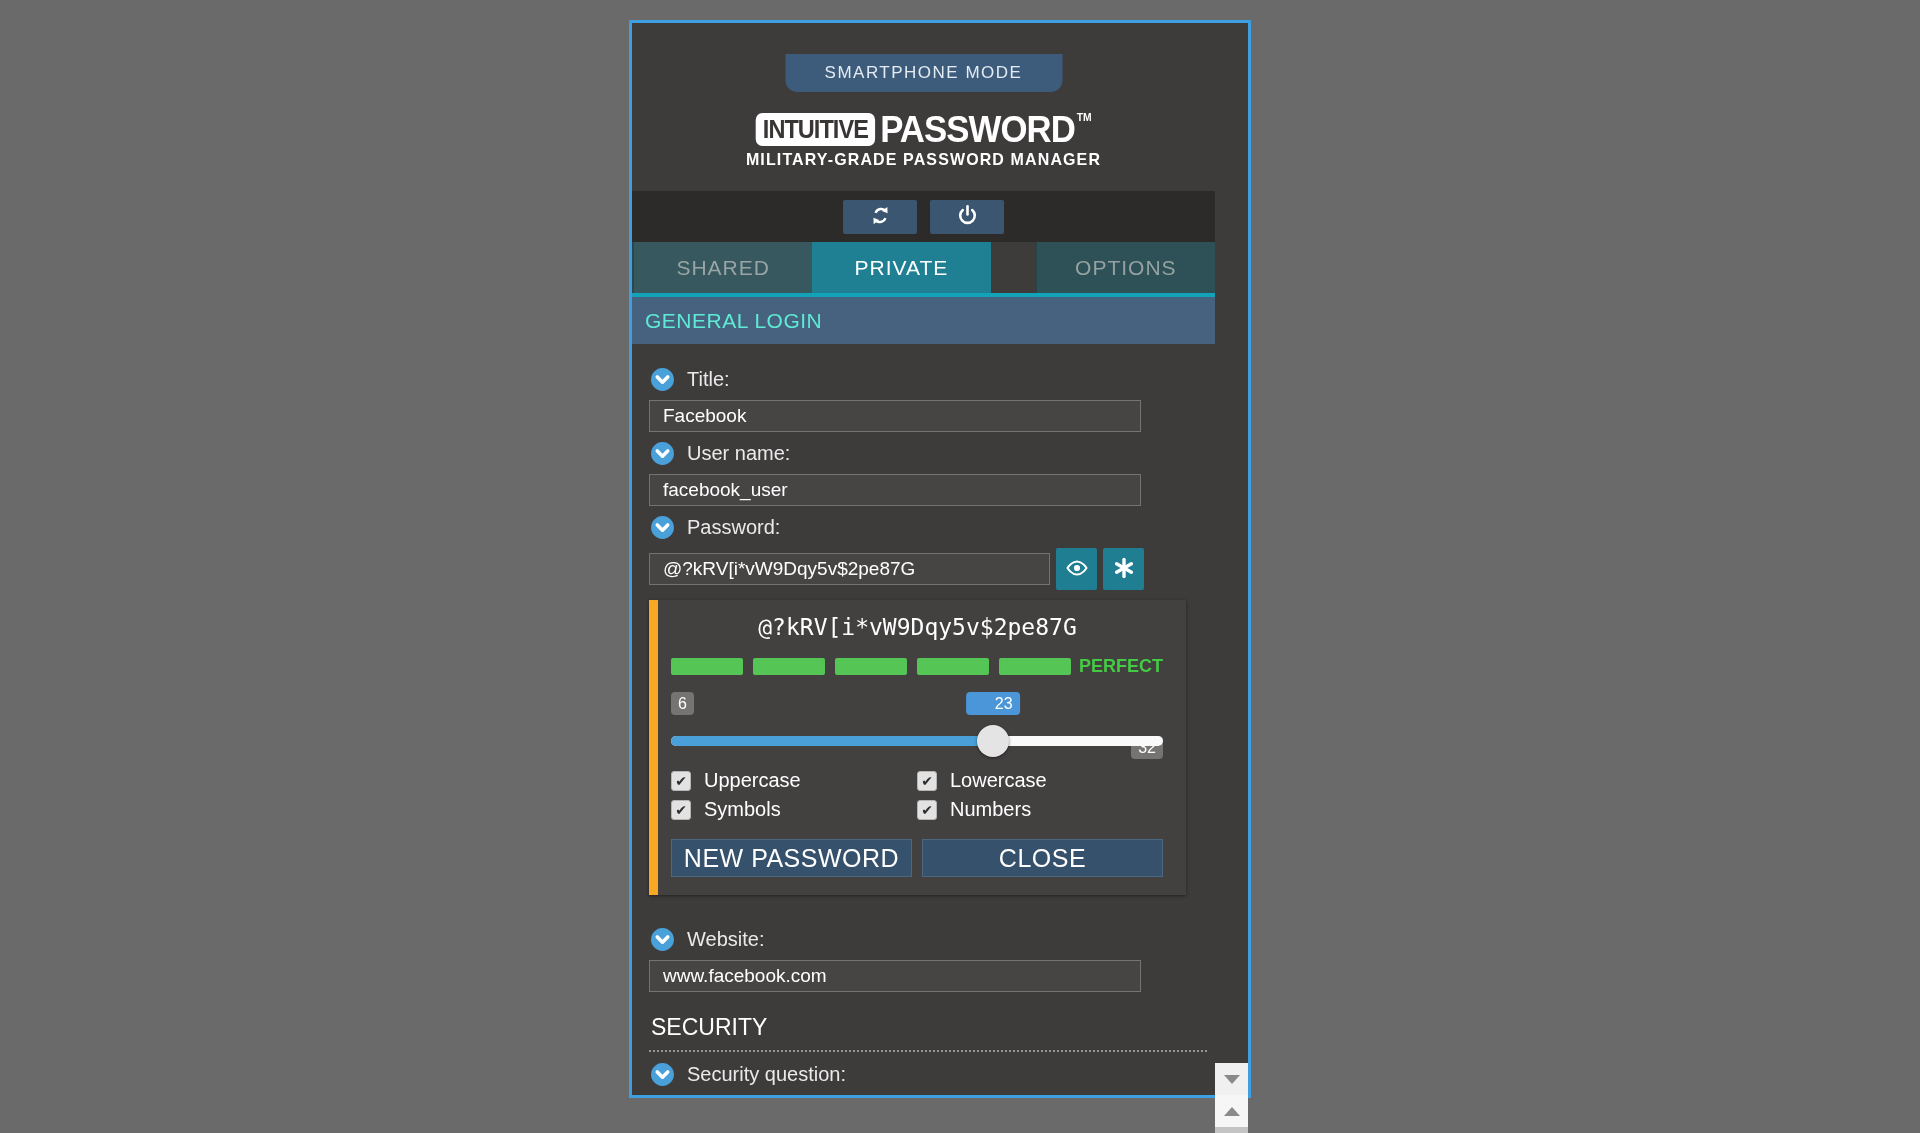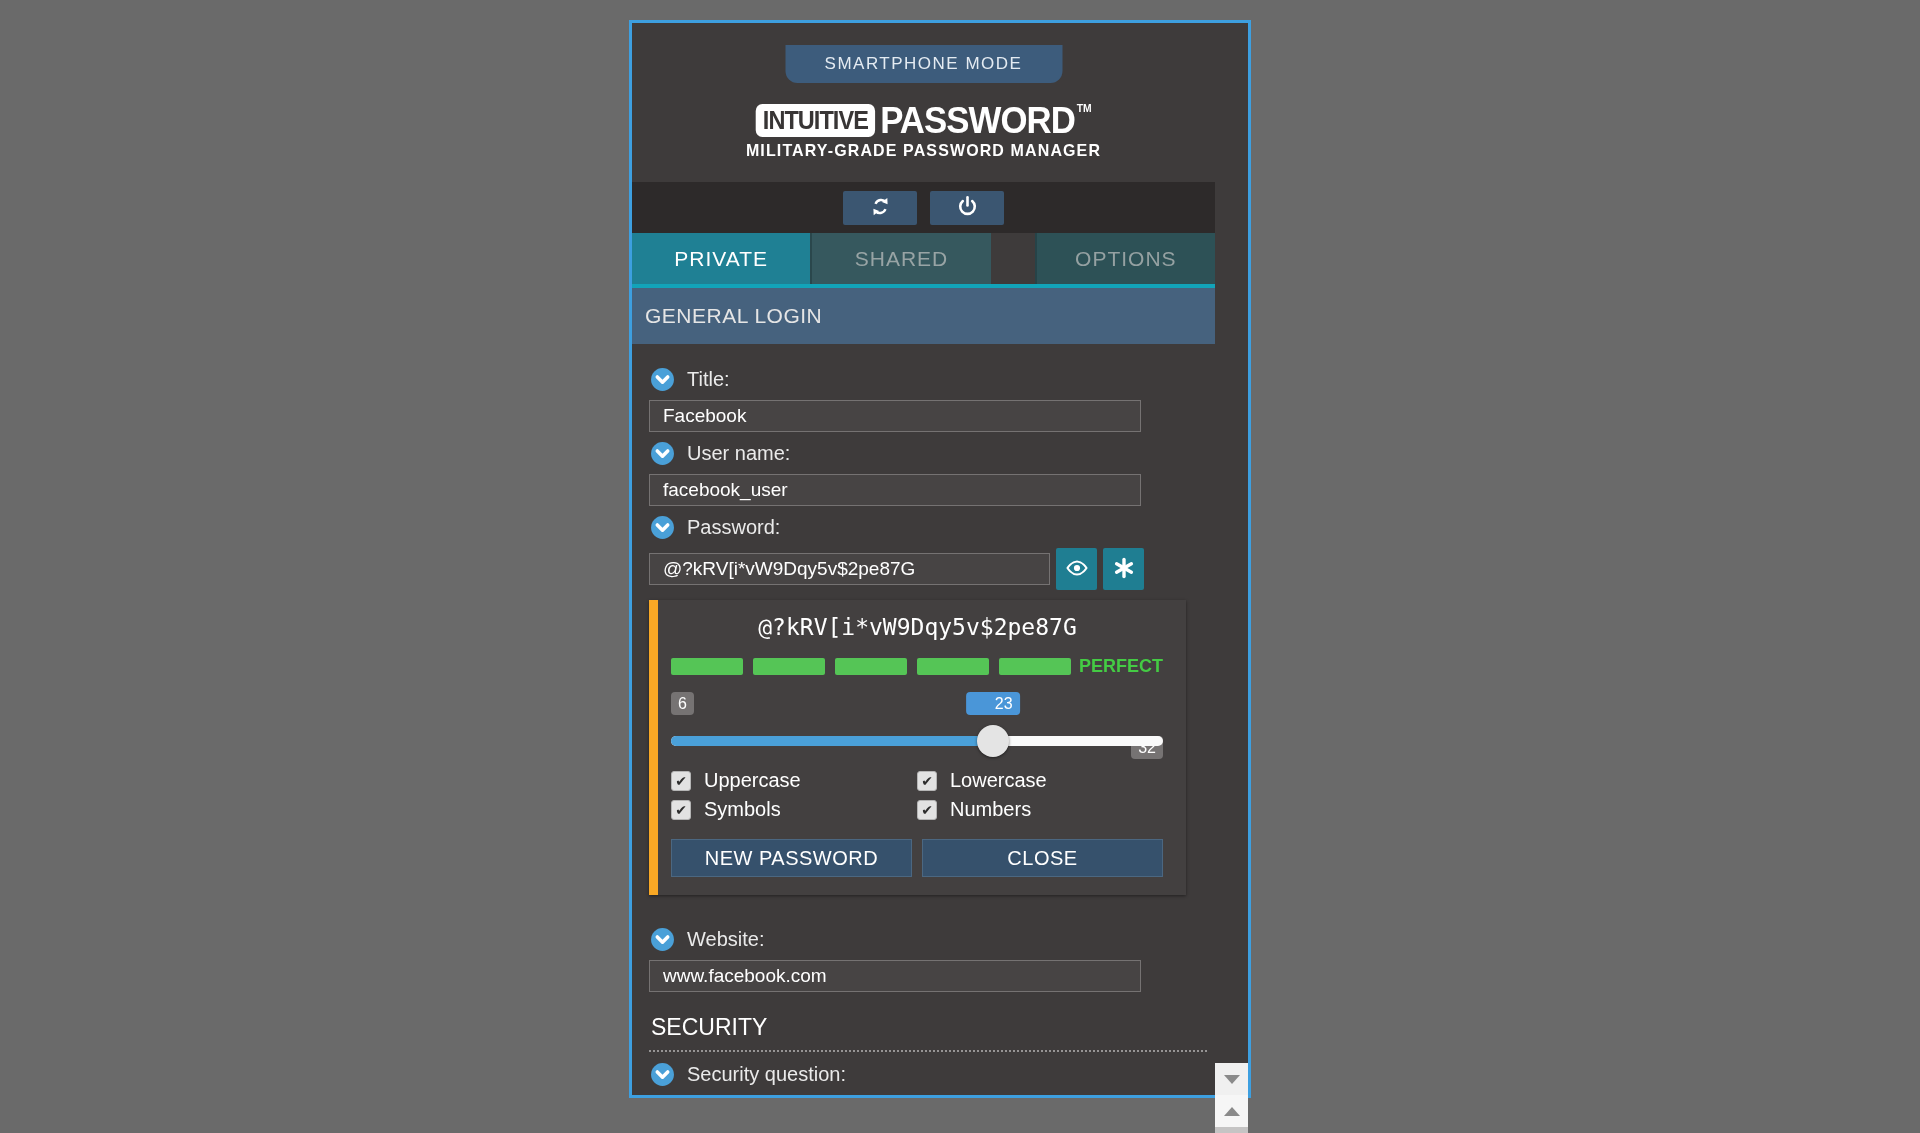--- a/index.html
+++ b/index.html
@@ -38,21 +38,21 @@
   
   .tabs { height:51px; display:flex; flex:0 0 auto; }
   .tab { flex:1; display:flex; align-items:center; justify-content:center;
          font-size:21px; letter-spacing:1px; cursor:pointer; }
   .tab-active { background:#1f8094; color:#ffffff; }
   .tab-shared { background:#36585e; color:#98a4a5; border-left:2px solid #2a474c; }
   .tab-options { background:#2d5156; color:#95a1a2; border-left:2px solid #264348;margin-left:44px; }
   .teal-strip { height:4px; background:#12a3b9; flex:0 0 auto; }
 
   
-  .entry-bar { height:56px; background:#46627e; color:#e5e5e5; display:flex; align-items:center;
+  .entry-bar { height:47px; background:#46627e; color:#5eead4; display:flex; align-items:center;
                padding-left:13px; font-size:21px; letter-spacing:0.5px; flex:0 0 auto; }
 
   
   .form { flex:1; padding:14px 8px 0 17px; overflow:hidden; }
   .section-heading { color:#fff; font-size:23px; padding:4px 0 9px 2px;
                      border-bottom:2px dotted #969494; margin-bottom:10px; }
   .heading-security { margin-top:18px; }
   .field-label { display:flex; align-items:center; gap:12px; color:#eaeaea; font-size:20px;
                  margin:9px 0 8px 1px; }
   .chev { width:25px; height:25px; flex:0 0 auto; cursor:pointer; }
@@ -90,21 +90,21 @@
                   width:32px; height:32px; border-radius:50%; background:#e4e4e4;
                   box-shadow:0 1px 3px rgba(0,0,0,0.5); cursor:grab; }
   .gen-options { display:flex; flex-wrap:wrap; margin-top:8px; width:492px; }
   .opt { width:50%; display:flex; align-items:center; gap:13px; margin:3px 0; color:#fff;
          font-size:20px; }
   .checkbox { width:20px; height:20px; background:#e2e2e2; border:1px solid #b5b5b5;
               border-radius:3px; display:flex; align-items:center; justify-content:center;
               color:#2d2d2d; font-size:14px; line-height:14px; cursor:pointer; }
   .gen-buttons { display:flex; gap:10px; margin-top:15px; width:492px; }
   .gen-btn { flex:1; height:38px; background:#36516c; border:1px solid #4b6781; color:#fff;
-             font-size:20px; letter-spacing:0.5px; cursor:pointer;
+             font-size:25px; letter-spacing:0.5px; cursor:pointer;
              font-family:"Liberation Sans", sans-serif; }
 
   
   .scrollbar { width:33px; background:#f0f0f0; position:relative; flex:0 0 auto; }
   .sb-btn-up { position:absolute; top:0; left:0; width:100%; height:32px; background:#f6f6f6;
                display:flex; align-items:center; justify-content:center; cursor:pointer; }
   .sb-thumb { position:absolute; top:32px; left:0; width:100%; height:463px;
               background:#c5c4c4; border-bottom:1px solid #a9a9a9; cursor:grab; }
   .sb-btn-down { position:absolute; bottom:0; left:0; width:100%; height:32px; background:#f0f0f0;
                  display:flex; align-items:center; justify-content:center; cursor:pointer; }
@@ -150,22 +150,22 @@
           <span>
             <svg width="23" height="23" viewBox="0 0 24 24">
               <path d="M12 2.5v8.5" stroke="#fff" stroke-width="2.7" stroke-linecap="round" fill="none"></path>
               <path d="M7.1 6.3a7.6 7.6 0 1 0 9.8 0" stroke="#fff" stroke-width="2.7" stroke-linecap="round" fill="none"></path>
             </svg>
           </span>
         </button>
       </div>
 
       <div class="tabs">
+        <div class="tab tab-shared">SHARED</div>
         <div class="tab tab-active">PRIVATE</div>
-        <div class="tab tab-shared">SHARED</div>
         <div class="tab tab-options">OPTIONS</div>
       </div>
       <div class="teal-strip"></div>
 
       <div class="entry-bar">
         <span>GENERAL LOGIN</span>
       </div>
 
       <div class="form">
 

